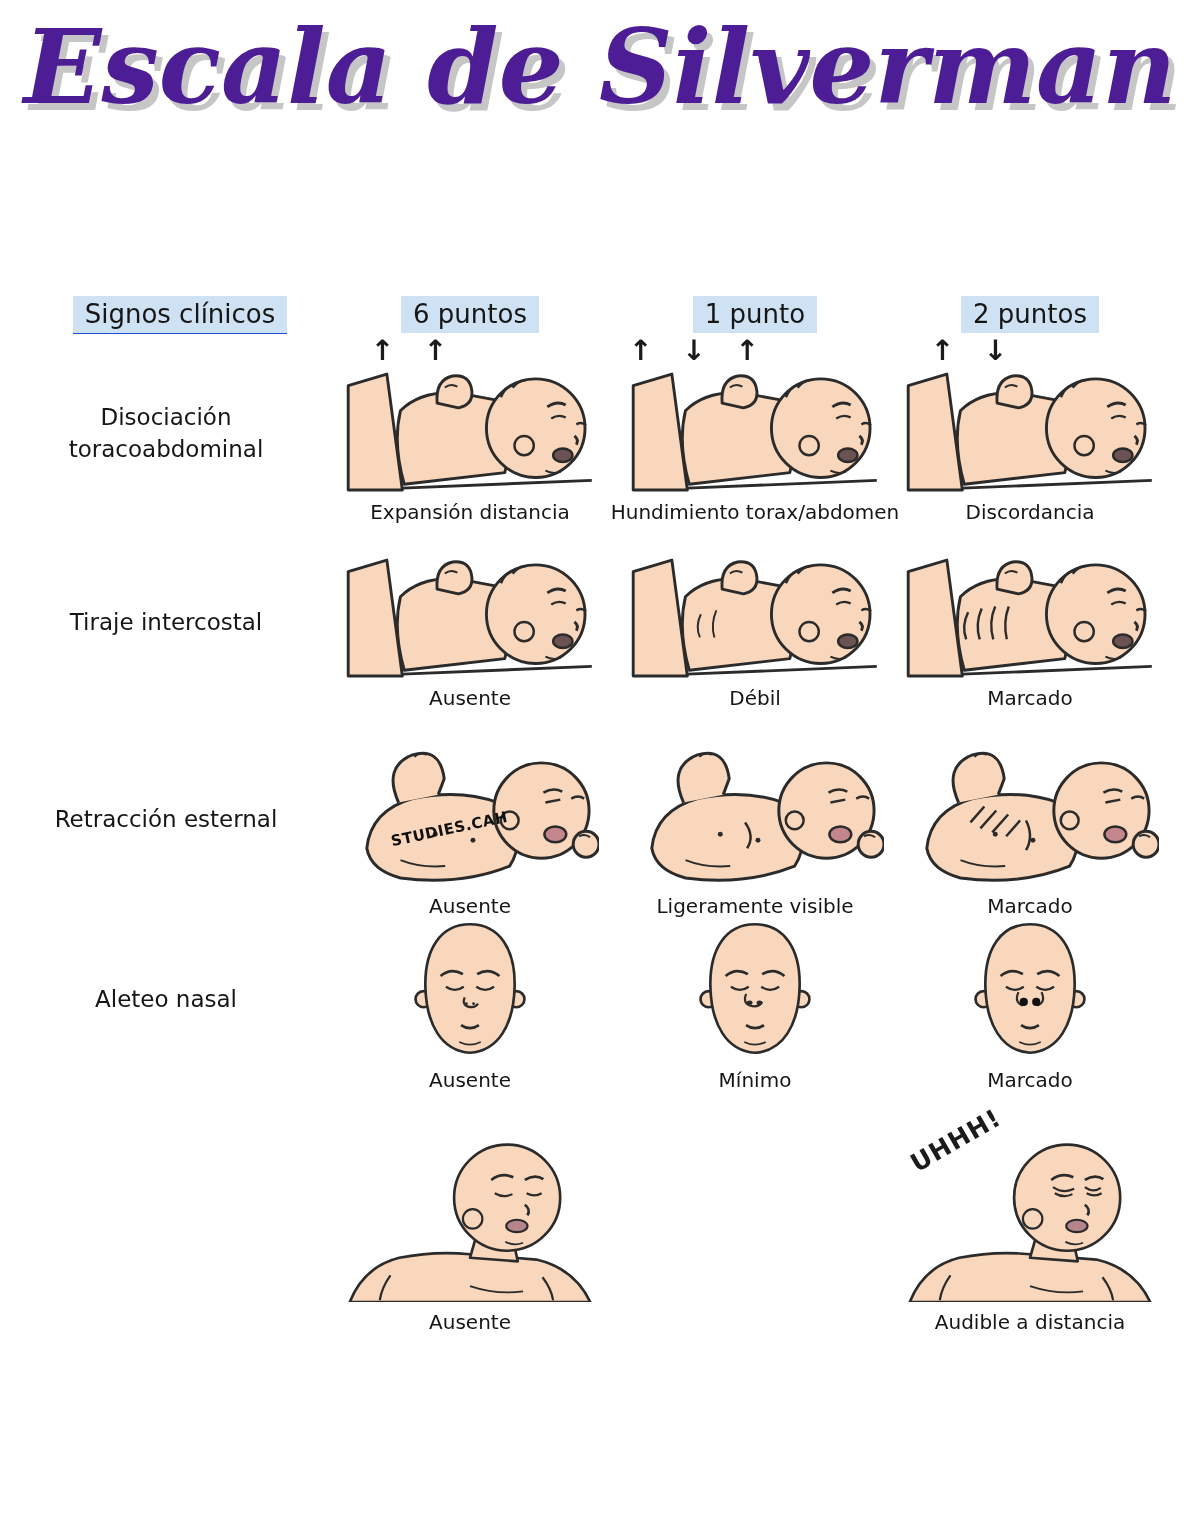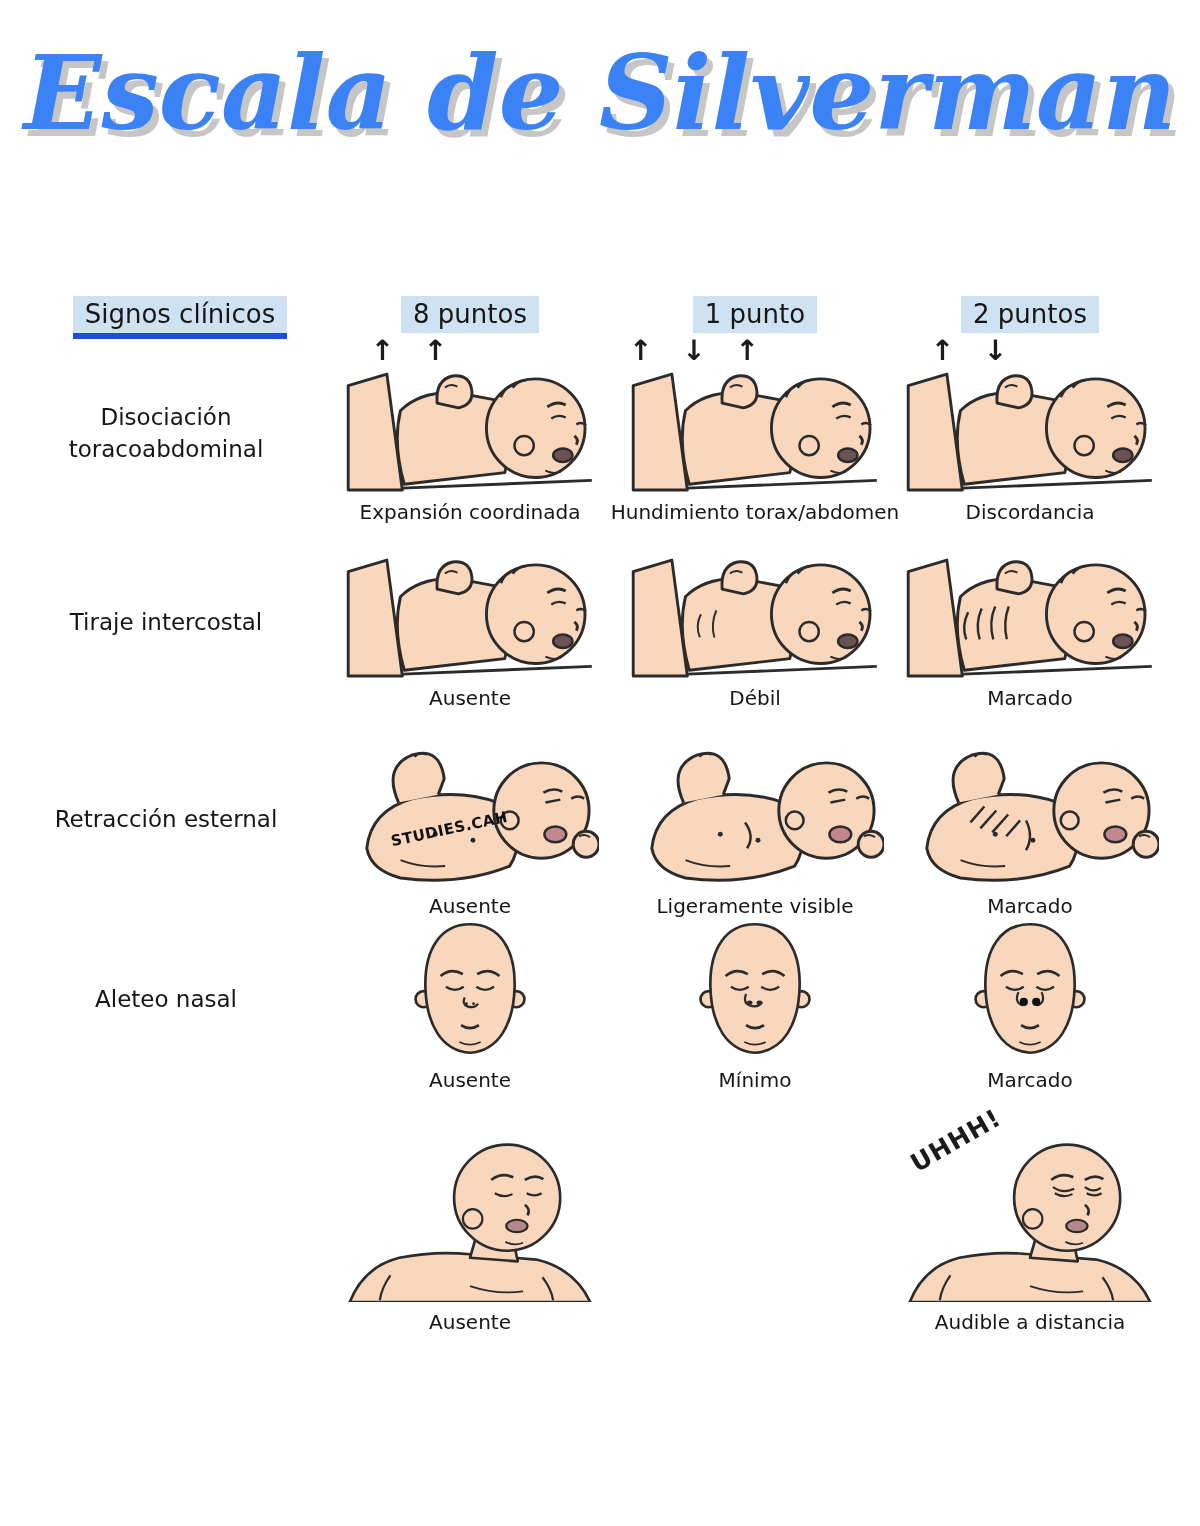--- a/index.html
+++ b/index.html
@@ -1,27 +1,27 @@
 <!DOCTYPE html>
 <html><head>
 <meta charset="utf-8">
 <style>
   html,body{margin:0;padding:0;background:#ffffff;}
   .page{position:relative;width:1200px;height:1526px;background:#ffffff;
         font-family:"DejaVu Sans",sans-serif;color:#161616;overflow:hidden;}
 
-  .title{position:absolute;top:35px;left:0;width:100%;text-align:center;
+  .title{position:absolute;top:9px;left:0;width:100%;text-align:center;
          font-family:"DejaVu Serif",serif;font-style:italic;font-weight:700;
-         font-size:102px;line-height:1.15;color:#3b82f6;
+         font-size:102px;line-height:1.15;color:#4c1d95;
          text-shadow:6px 7px 0 #c6c6c6;}
 
   .header-row{position:absolute;top:296px;left:0;width:1200px;height:46px;}
   .hdr{position:absolute;top:0;font-size:26px;text-align:center;}
   .hdr .hl{background:#cfe2f3;padding:3px 12px 4px;display:inline-block;}
-  .hdr-signs .hl{border-bottom:6px solid #1d4ed8;}
+  .hdr-signs .hl{border-bottom:1px solid #1d4ed8;}
   .hdr-signs{left:55px;width:250px;}
   .hdr-c0{left:330px;width:280px;}
   .hdr-c1{left:615px;width:280px;}
   .hdr-c2{left:890px;width:280px;}
 
   .row{position:absolute;left:0;width:1200px;}
   .row-label{position:absolute;left:28px;top:0;width:276px;height:100%;
              display:flex;align-items:center;justify-content:center;
              text-align:center;font-size:23px;line-height:1.4;}
   .cell{position:absolute;top:0;height:100%;display:flex;flex-direction:column;
@@ -108,40 +108,40 @@
         <path d="M150,172 q30,10 60,6" stroke="#2b2b2b" stroke-width="2" fill="none"></path>
       </symbol>
     </defs>
   </svg>
 
   <div class="header-row">
     <div class="hdr hdr-signs">
       <span class="hl">Signos clínicos</span>
     </div>
     <div class="hdr hdr-c0">
-      <span class="hl">8 puntos</span>
+      <span class="hl">6 puntos</span>
     </div>
     <div class="hdr hdr-c1">
       <span class="hl">1 punto</span>
     </div>
     <div class="hdr hdr-c2">
       <span class="hl">2 puntos</span>
     </div>
   </div>
 
   <div class="row" style="top:340px;height:186px">
     <div class="row-label">Disociación toracoabdominal</div>
     <div class="cell c0">
       <div class="illus">
         <span class="arrows">↑ ↑</span>
         <svg class="illus-svg" viewBox="0 0 260 150" width="252" height="145">
             <use href="#sym-baby-lying"></use>
           </svg>
       </div>
-      <div class="caption">Expansión coordinada</div>
+      <div class="caption">Expansión distancia</div>
     </div>
     <div class="cell c1">
       <div class="illus">
         <span class="arrows">↑ ↓ ↑</span>
         <svg class="illus-svg" viewBox="0 0 260 150" width="252" height="145">
             <use href="#sym-baby-lying"></use>
           </svg>
       </div>
       <div class="caption">Hundimiento torax/abdomen</div>
     </div>

